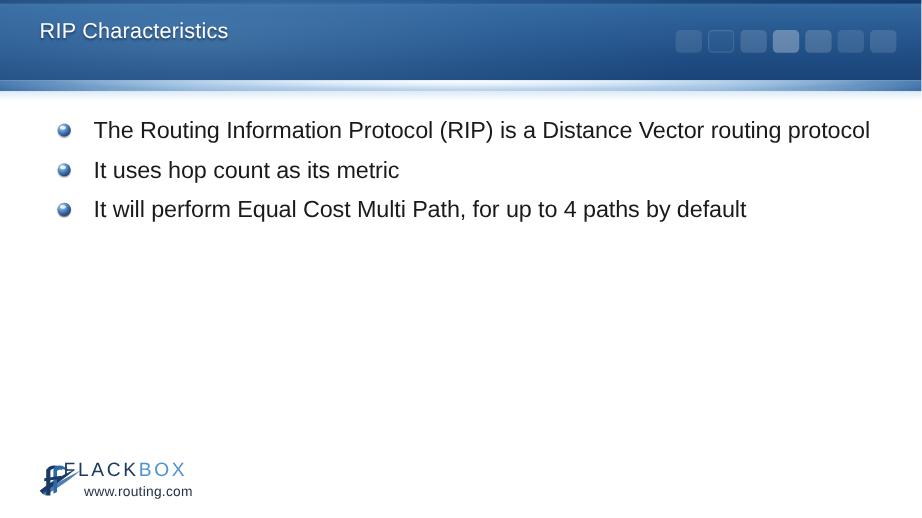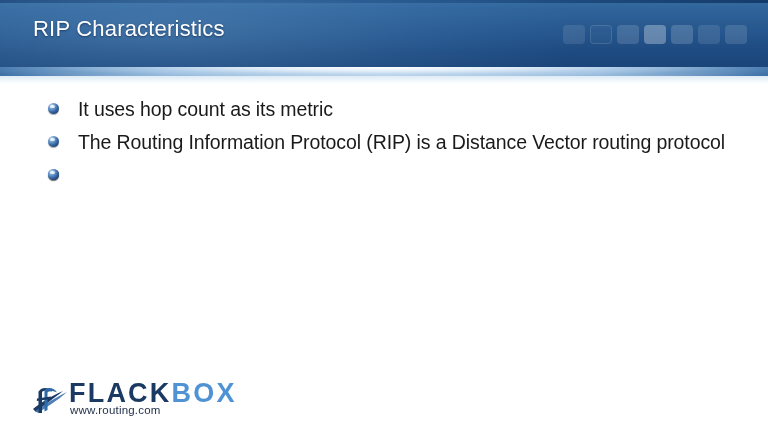--- a/index.html
+++ b/index.html
@@ -62,21 +62,21 @@
       rgba(120,170,215,0.32) 0%,
       rgba(90,145,200,0.14) 45%,
       rgba(60,115,175,0.0) 72%);
     pointer-events: none;
   }
 
   .title {
     position: absolute;
     left: 33px;
     top: 16px;
-    font-size: 22px;
+    font-size: 18px;
     font-weight: 400;
     color: #ffffff;
     letter-spacing: 0.2px;
     text-shadow: 0 1px 2px rgba(5,25,55,0.55);
     white-space: nowrap;
   }
 
   
   .deco {
     position: absolute;
@@ -183,24 +183,24 @@
   }
   .logo-mark {
     position: absolute;
     left: 0;
     top: 2px;
     width: 42px;
     height: 34px;
   }
   .logo-word {
     position: absolute;
-    left: 40px;
+    left: 24px;
     top: 2px;
-    font-size: 27px;
-    font-weight: bold;
+    font-size: 16px;
+    font-weight: normal;
     letter-spacing: 2.2px;
     line-height: 20px;
     white-space: nowrap;
   }
   .logo-flack { color: #1b3a63; }
   .logo-box   { color: #4f93d4; }
   .logo-url {
     position: absolute;
     left: 41px;
     top: 23px;
@@ -230,31 +230,32 @@
     </div>
   </div>
 
   <div class="underglow"></div>
   <div class="underglow-fade"></div>
 
   <div class="body">
     <ul class="bullet-list">
       <li class="bullet-item">
         <span class="bullet-marker"></span>
+        <span>The Routing Information Protocol (RIP) is a Distance Vector routing protocol</span>
+      </li>
+      <li class="bullet-item">
+        <span class="bullet-marker"></span>
         <span>It uses hop count as its metric</span>
       </li>
       <li class="bullet-item">
         <span class="bullet-marker"></span>
-        <span>The Routing Information Protocol (RIP) is a Distance Vector routing protocol</span>
-      </li>
-      <li class="bullet-item">
-        <span class="bullet-marker"></span>
-      </li>
-      <li class="bullet-item">
-        <span class="bullet-marker"></span>
+      </li>
+      <li class="bullet-item">
+        <span class="bullet-marker"></span>
+        <span>It will perform Equal Cost Multi Path, for up to 4 paths by default</span>
       </li>
     </ul>
   </div>
 
   <div class="logo">
     <svg class="logo-mark" viewBox="0 0 42 34">
       <path d="M4 26 C 10 21, 20 14, 34 8 C 24 16, 14 23, 7 29 Z" fill="#1b3a63"></path>
       <path d="M6 28 C 13 23, 24 16, 38 9 C 28 18, 16 25, 9 30 Z" fill="#2f6aa8" opacity="0.85"></path>
       <path d="M12 6 C 16 4, 21 5, 23 9 C 19 7, 15 7, 13 9 L 13 30 L 9.5 30 L 9.5 8.5 Z" fill="#1b3a63"></path>
       <path d="M17 5.5 C 21 4, 26 5.5, 28 9.5 C 24 7.5, 20.5 7.5, 18.5 9.5 L 18.5 27 L 15.5 28.5 L 15.5 8 Z" fill="#2f6aa8"></path>

